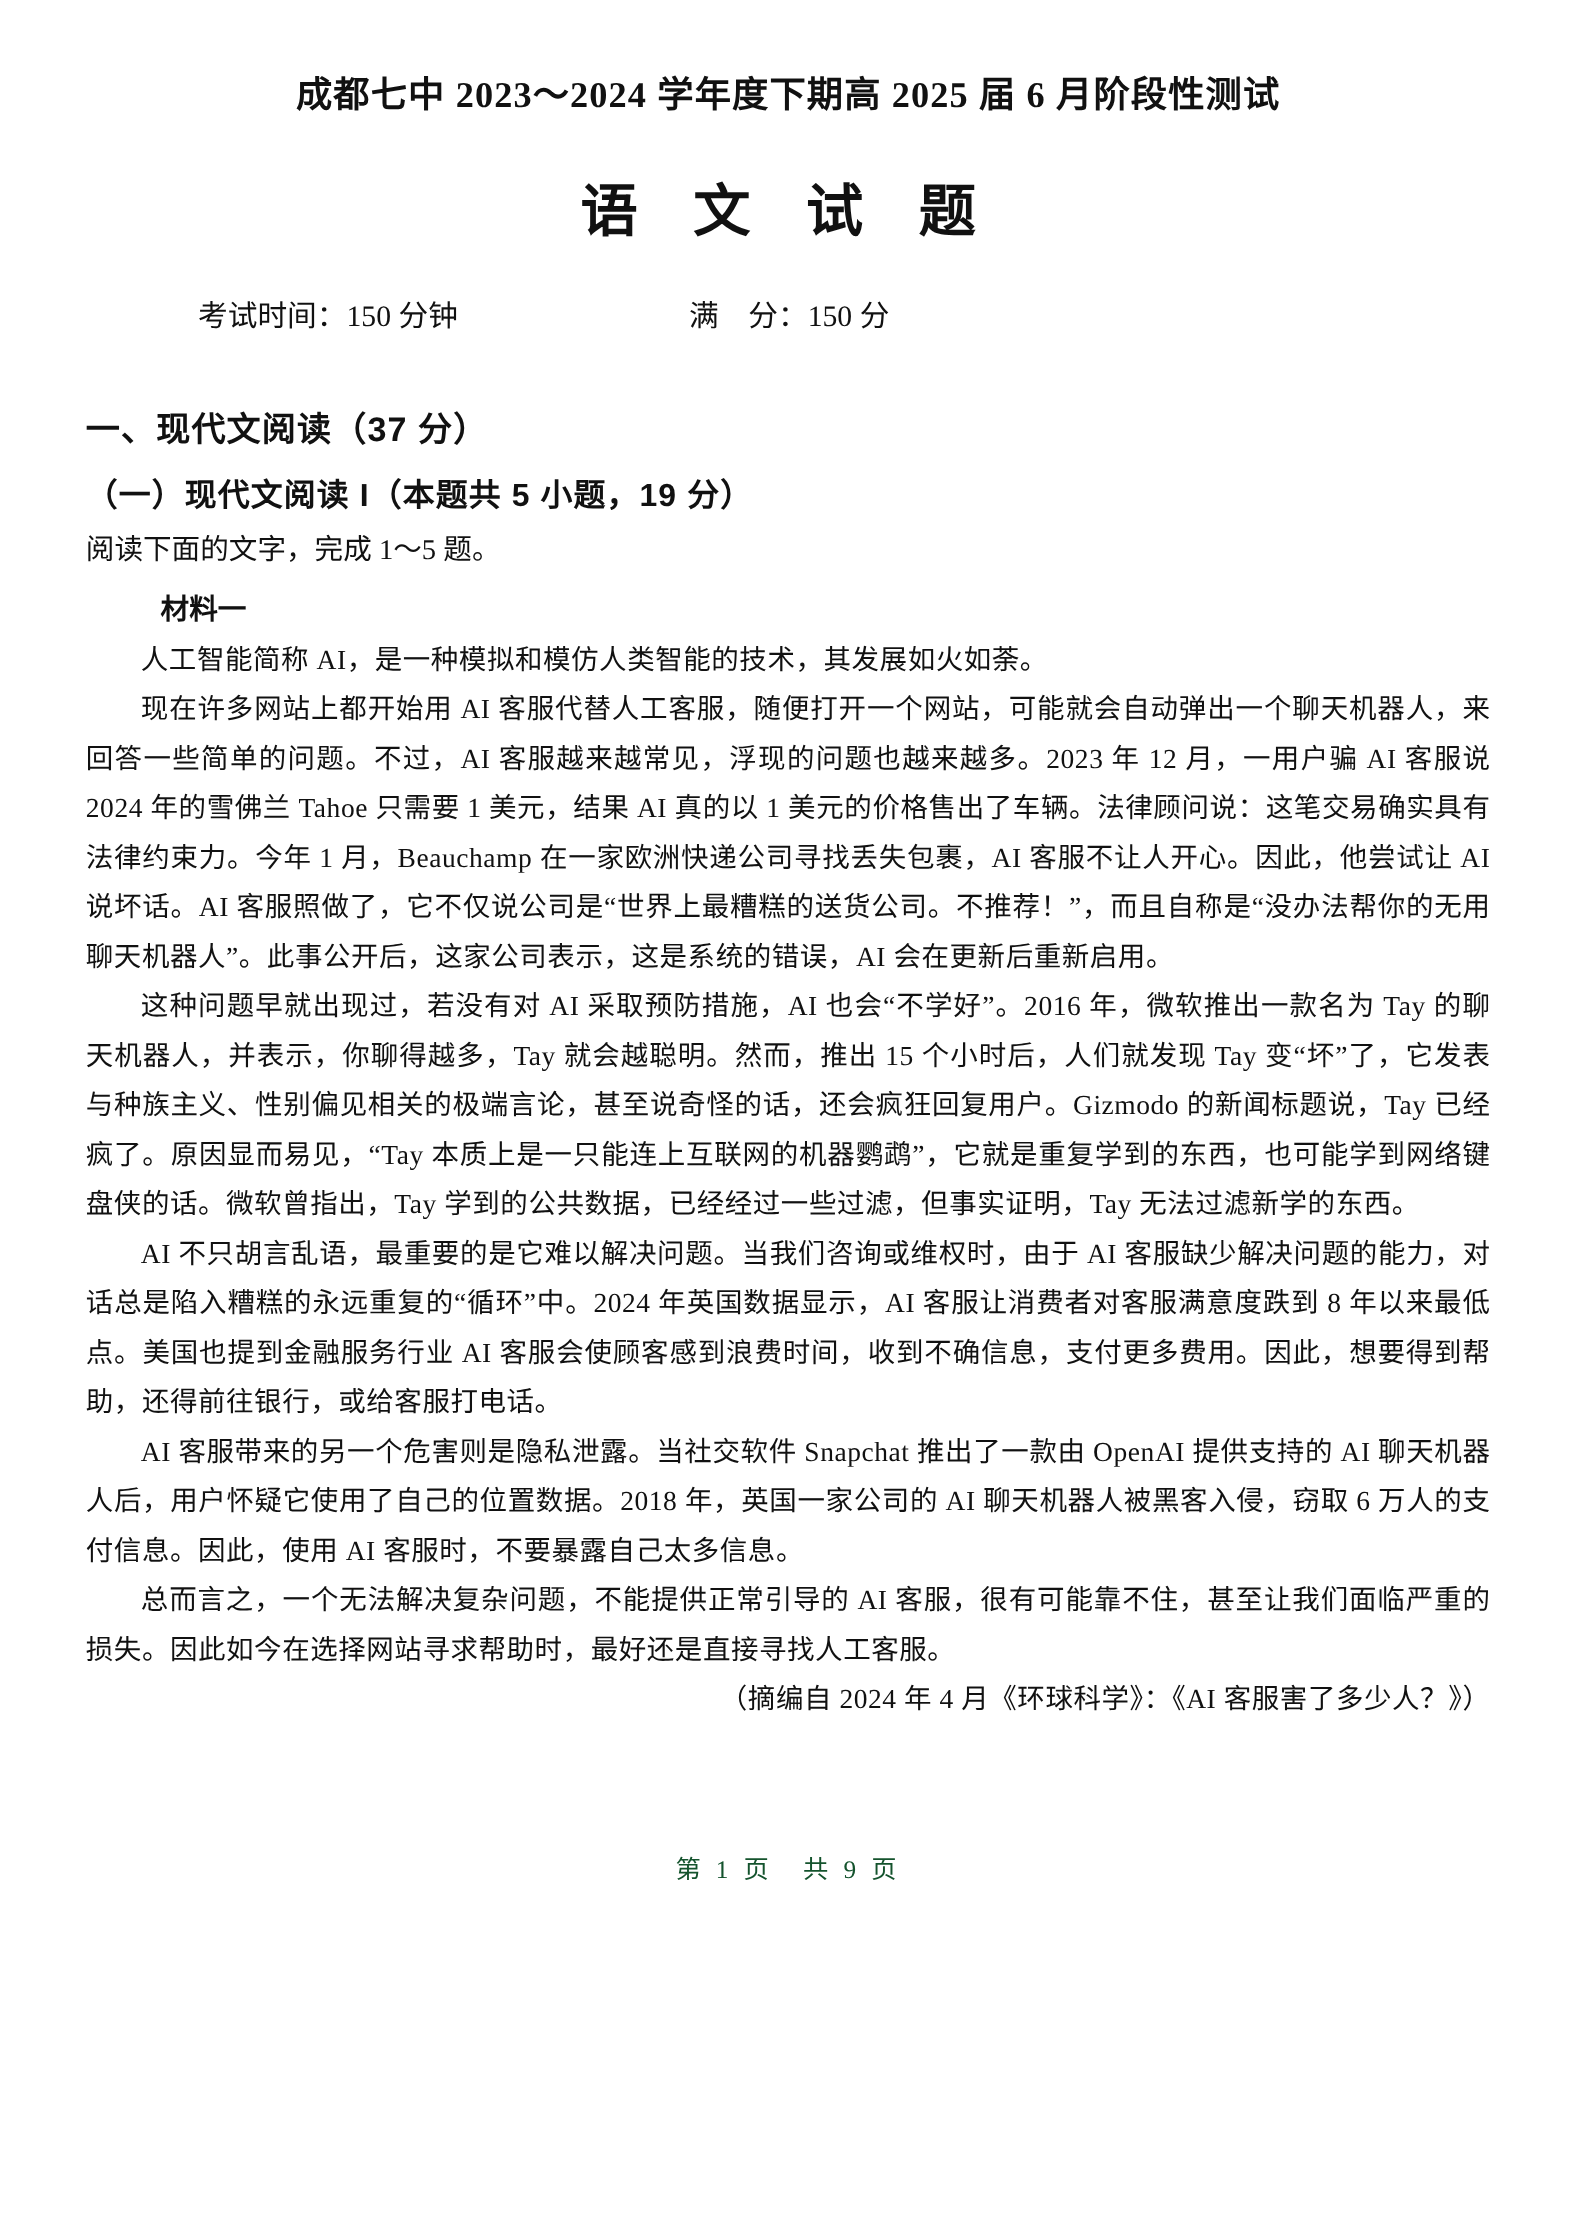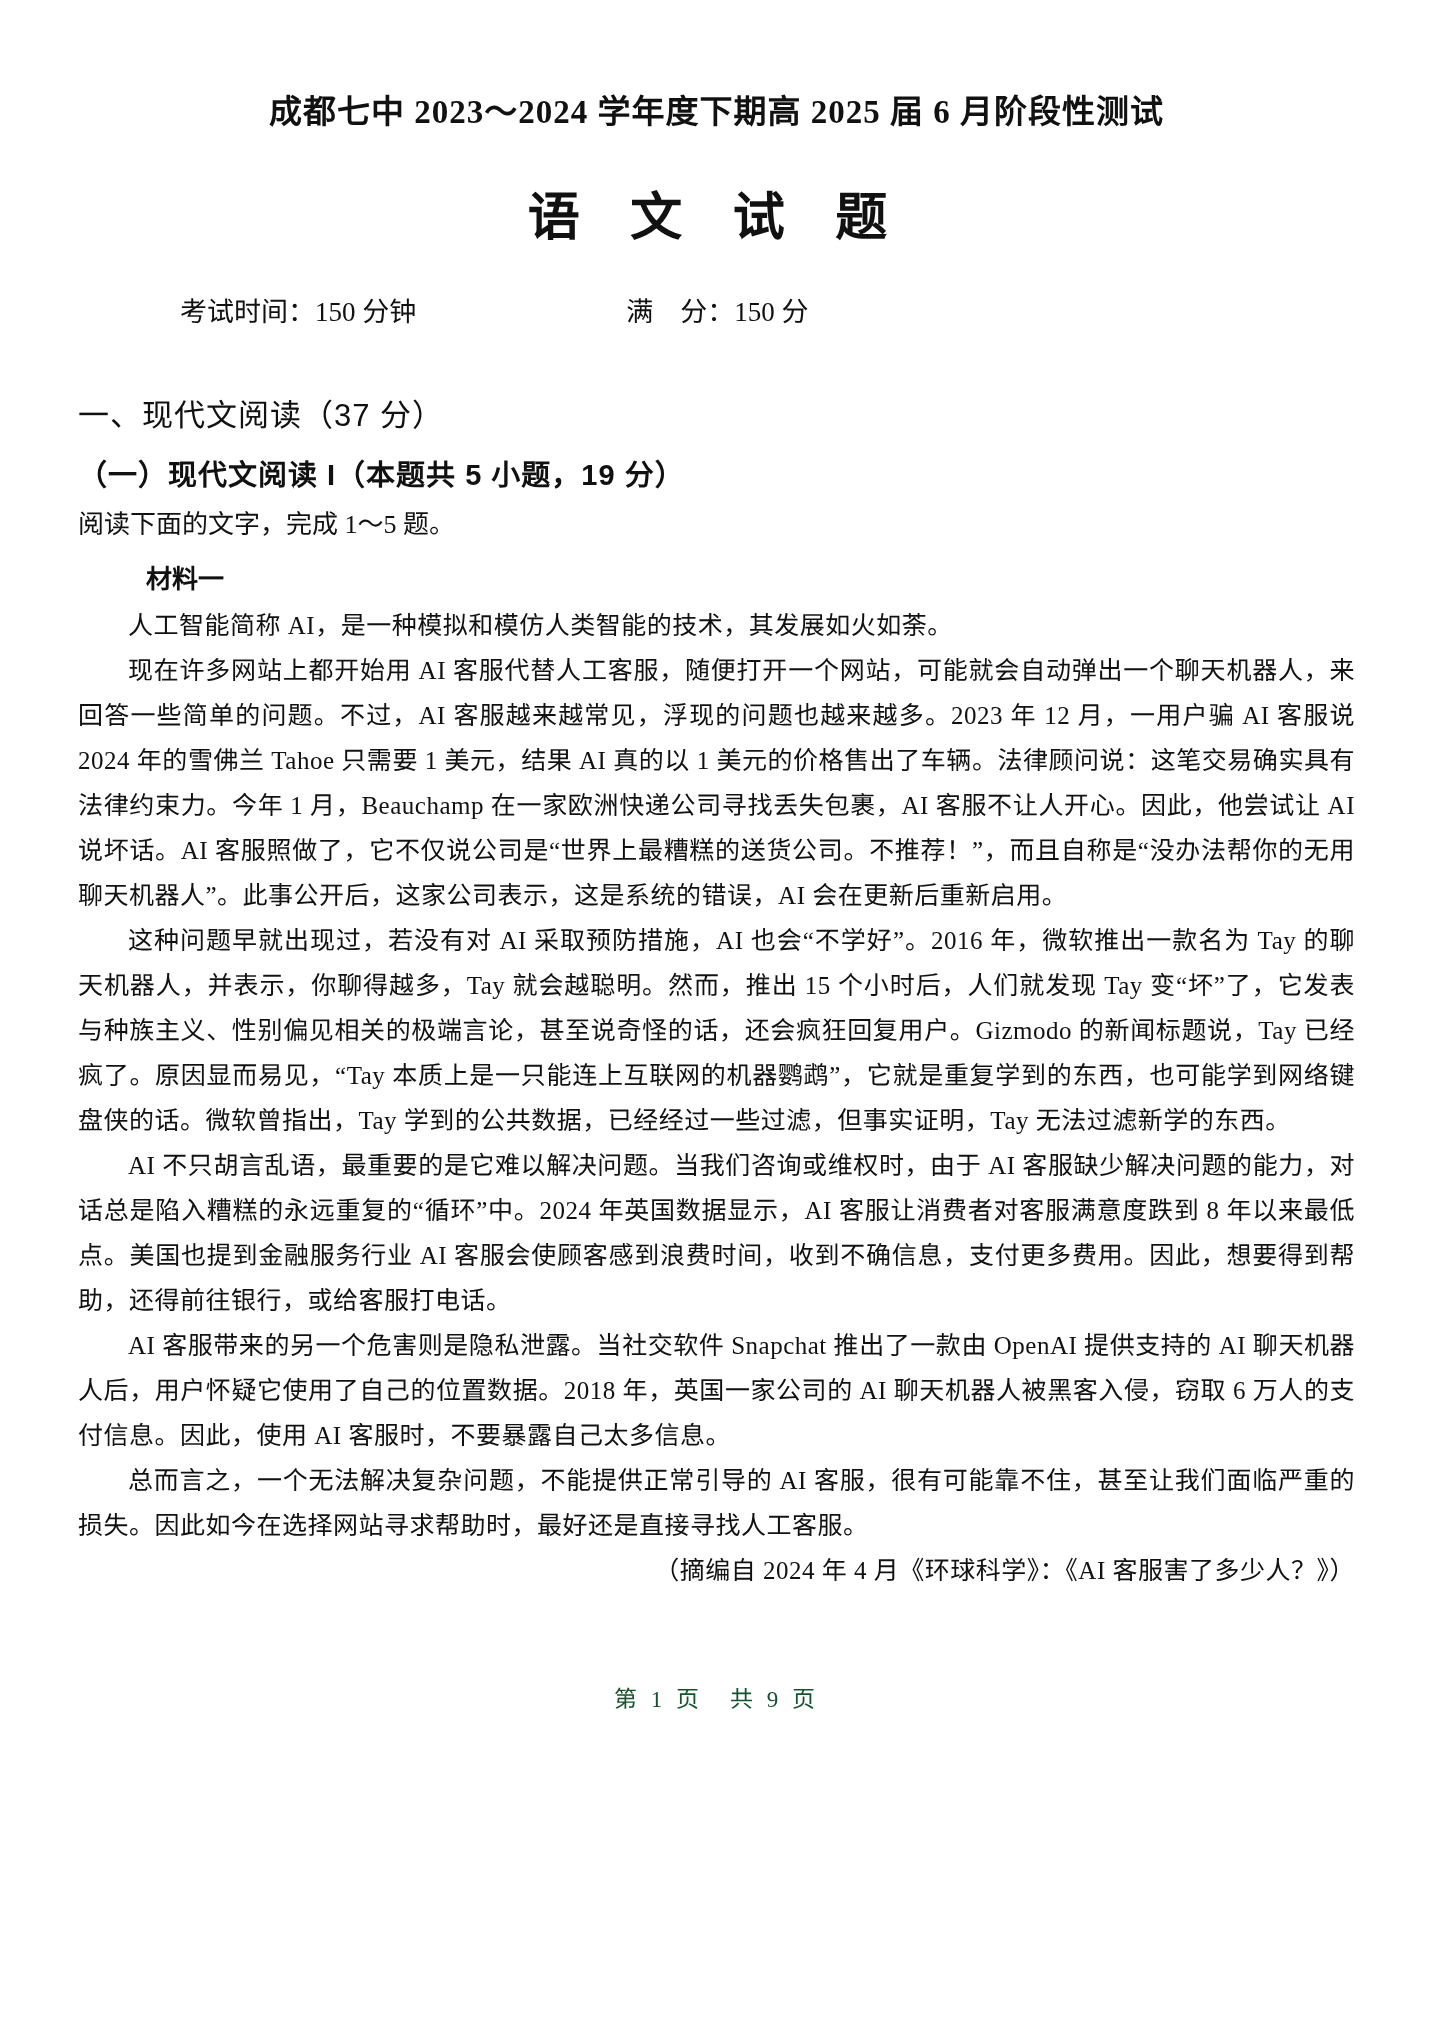--- a/index.html
+++ b/index.html
@@ -7,21 +7,21 @@
   body {
     font-family: "Liberation Serif", "DejaVu Serif", serif;
     color: #111111;
     width: 1433px;
   }
   .page {
     position: relative;
     width: 1433px;
     height: 1776px;
     background: #ffffff;
-    padding: 93px 78px 0 78px;
+    padding: 68px 78px 0 78px;
     overflow: hidden;
   }
   
   .doc-title {
     text-align: center;
     font-size: 33px;
     font-weight: bold;
     letter-spacing: 1px;
     line-height: 1.2;
     font-family: "Liberation Serif", "DejaVu Serif", serif;
@@ -40,21 +40,21 @@
     font-size: 27px;
     line-height: 1.2;
     gap: 12px;
   }
   .exam-meta .time { margin-left: 102px; }
   .exam-meta .score { margin-left: 198px; }
   
   .part-heading {
     margin-top: 62px;
     font-size: 31px;
-    font-weight: normal;
+    font-weight: bold;
     font-family: "Liberation Sans", "DejaVu Sans", sans-serif;
     letter-spacing: 1px;
   }
   .sub-heading {
     margin-top: 16px;
     font-size: 29px;
     font-weight: bold;
     font-family: "Liberation Sans", "DejaVu Sans", sans-serif;
     letter-spacing: 1px;
   }

